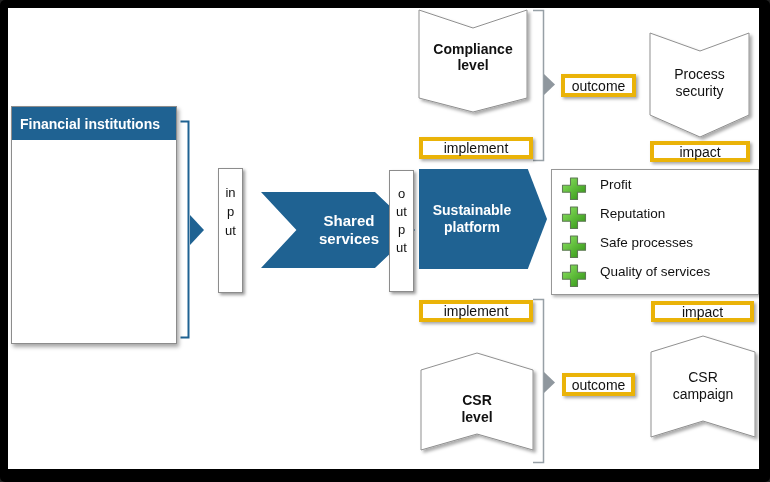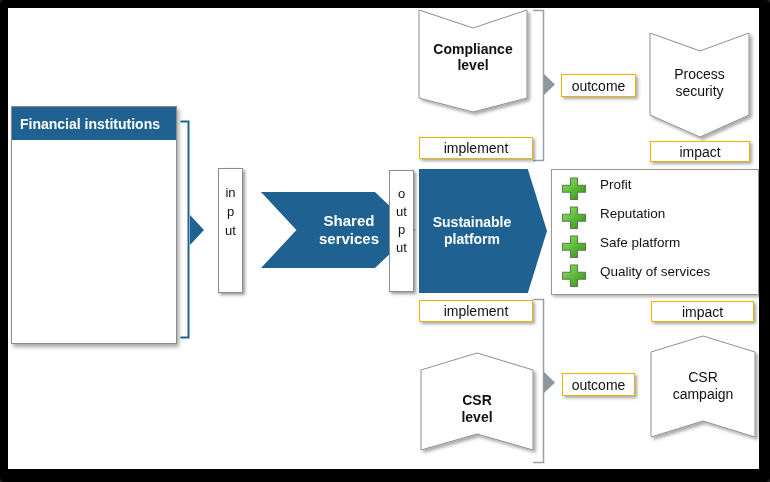--- a/index.html
+++ b/index.html
@@ -5,21 +5,21 @@
   html,body{margin:0;padding:0;background:#222;}
   .stage{
     position:relative;width:770px;height:482px;background:#000;
     font-family:"Liberation Sans", sans-serif;color:#111;overflow:hidden;border-radius:5px;
   }
   .paper{position:absolute;left:8px;top:8px;width:751px;height:461px;background:#ffffff;}
   .overlay{position:absolute;left:0;top:0;}
 
   
   .box{
-    position:absolute;background:#fff;border:1px solid #eab308;
+    position:absolute;background:#fff;border:4px solid #eab308;
     box-shadow:2px 2px 3px rgba(0,0,0,.35);
     display:flex;align-items:center;justify-content:center;
     font-size:14px;color:#111;box-sizing:border-box;
   }
 
   
   .fin-panel{
     position:absolute;left:11px;top:106px;width:166px;height:238px;
     background:#fff;border:1px solid #8c8c8c;box-shadow:2px 3px 4px rgba(0,0,0,.35);
     box-sizing:border-box;
@@ -44,21 +44,21 @@
     position:absolute;background:#1F6292;color:#fff;font-weight:bold;
     display:flex;align-items:center;justify-content:center;text-align:center;
     box-sizing:border-box;
   }
   .shared-arrow{
     left:233px;top:192px;width:154px;height:76px;font-size:15px;line-height:18px;
     clip-path:polygon(0% 0%,74% 0%,100% 50%,74% 100%,0% 100%,23% 50%);
     padding-left:38px;padding-right:16px;margin-left:28px;
   }
   .platform-arrow{
-    left:419px;top:169px;width:128px;height:124px;font-size:14px;line-height:17px;
+    left:419px;top:169px;width:128px;height:100px;font-size:14px;line-height:17px;
     clip-path:polygon(0% 0%,85% 0%,100% 50%,85% 100%,0% 100%);
     padding-right:22px;
   }
 
   
   .banner-text{
     position:absolute;text-align:center;font-size:14px;line-height:17px;color:#111;
   }
   .bold{font-weight:bold;}
   .preline{white-space:pre-line;}
@@ -219,21 +219,21 @@
     <div class="brow">
       <svg width="26" height="24" viewBox="0 0 26 24">
         <defs>
             <linearGradient id="pg2" x1="0" y1="0" x2="1" y2="1">
           <stop offset="0" stop-color="#8fe463"></stop>
               <stop offset="1" stop-color="#2c9110"></stop>
         </linearGradient>
           </defs>
         <path d="M9.5 1 h7 v7.2 h8 v7 h-8 v7.3 h-7 v-7.3 h-8 v-7 h8 z" fill="url(#pg2)" stroke="#5f7a55" stroke-width="1.1" stroke-linejoin="round"></path>
       </svg>
-      <span class="blabel">Safe platform</span>
+      <span class="blabel">Safe processes</span>
     </div>
     <div class="brow">
       <svg width="26" height="24" viewBox="0 0 26 24">
         <defs>
             <linearGradient id="pg3" x1="0" y1="0" x2="1" y2="1">
           <stop offset="0" stop-color="#8fe463"></stop>
               <stop offset="1" stop-color="#2c9110"></stop>
         </linearGradient>
           </defs>
         <path d="M9.5 1 h7 v7.2 h8 v7 h-8 v7.3 h-7 v-7.3 h-8 v-7 h8 z" fill="url(#pg3)" stroke="#5f7a55" stroke-width="1.1" stroke-linejoin="round"></path>

